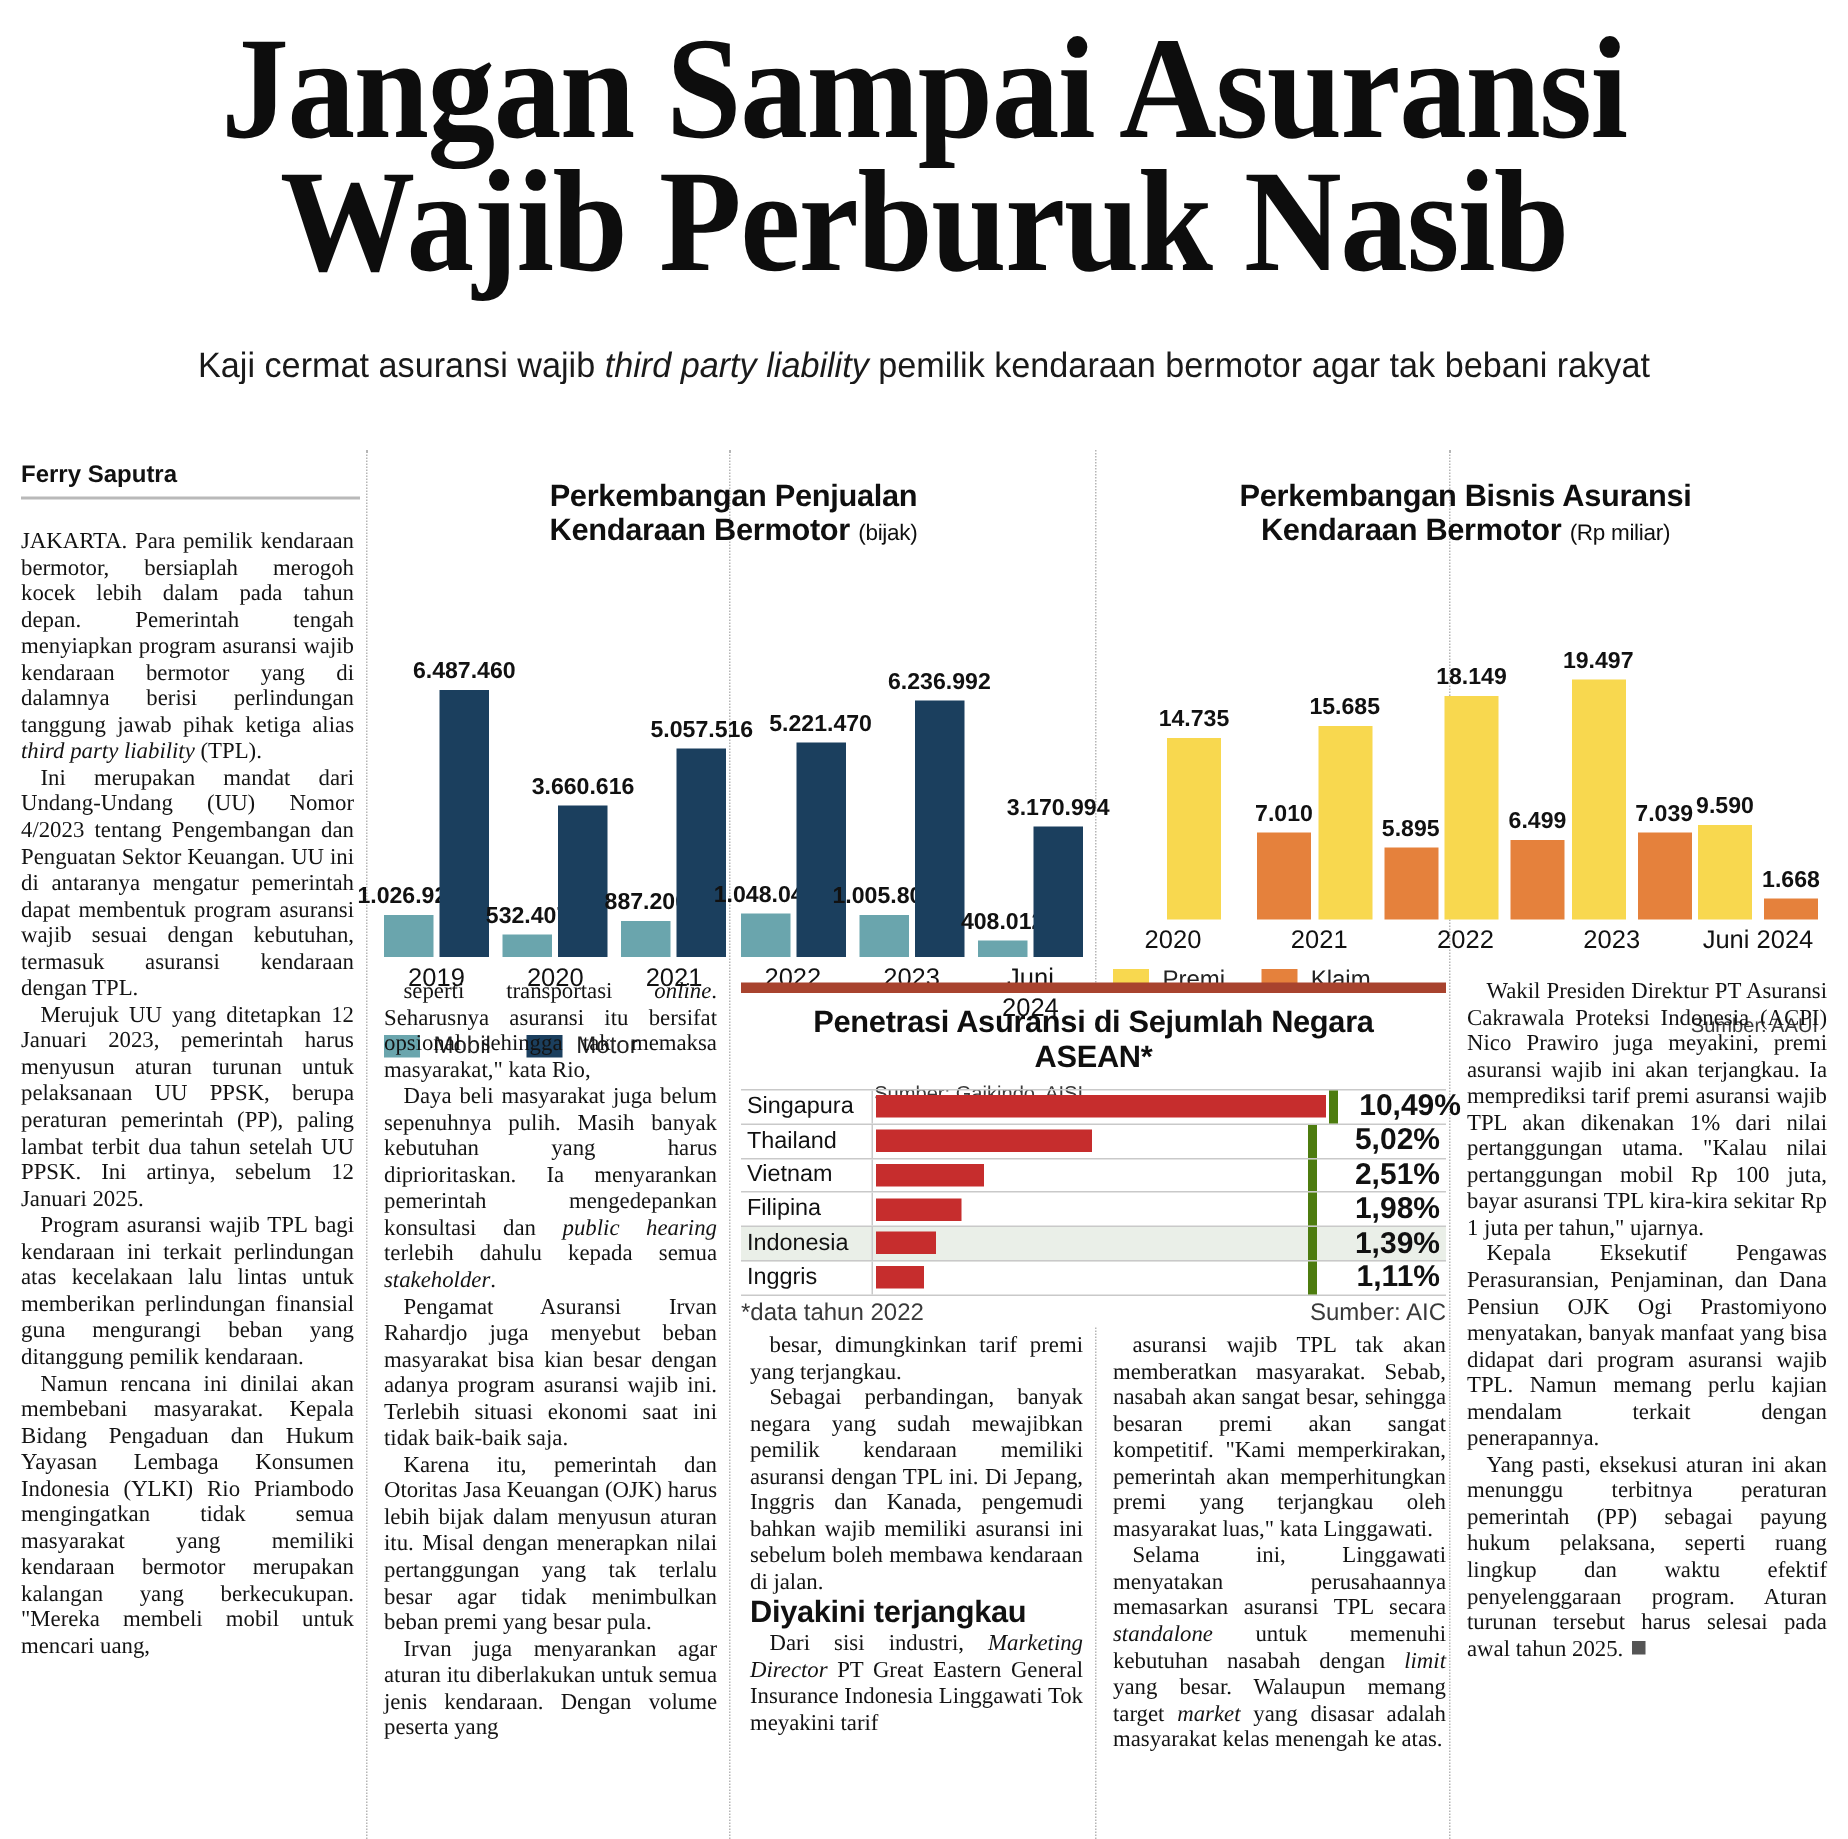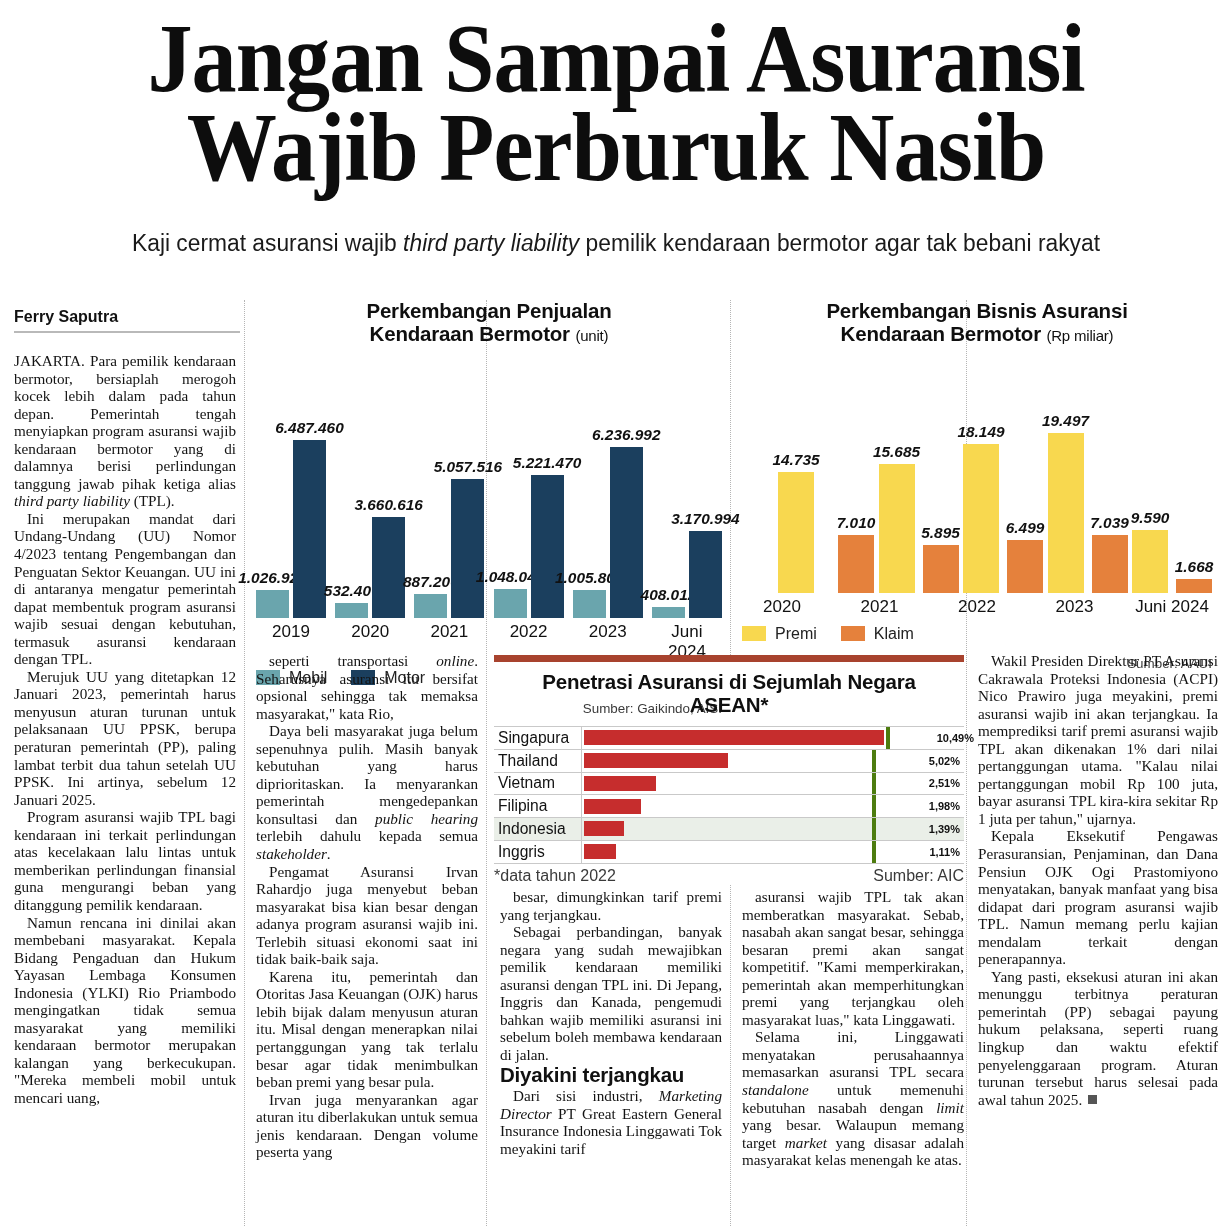--- a/index.html
+++ b/index.html
@@ -77,38 +77,39 @@
 
   
   .chart-title {
     font-family:"Liberation Sans", sans-serif;
     font-weight:700;
     font-size:20.5px;
     line-height:1.12;
     text-align:center;
     color:#0f0f0f;
     letter-spacing:-0.2px;
+    margin-top:20px;
   }
   .chart-title .unit { font-weight:400; font-size:15px; }
   .src {
     font-family:"Liberation Sans", sans-serif;
     font-size:13.4px; color:#3a3a3a;
     text-align:right;
   }
   .legend {
     display:flex; align-items:center; gap:9px;
     font-family:"Liberation Sans", sans-serif; font-size:16px; color:#222;
   }
   .legend .sw { width:24px; height:15px; display:inline-block; }
 
   
   .vchart { position:absolute; }
   .plot { position:relative; width:100%; display:flex; align-items:flex-end; justify-content:space-between; }
   .grp { display:flex; align-items:flex-end; gap:3px; position:relative; }
-  .bar { position:relative;font-style:italic; }
+  .bar { position:relative; }
   .bar .val {
     position:absolute; left:50%; transform:translateX(-50%);
     bottom:100%; margin-bottom:3px;
     font-family:"Liberation Sans", sans-serif;
     font-weight:700; font-size:15.4px; color:#111;
     white-space:nowrap;
   }
   .xaxis { display:flex; justify-content:space-between; margin-top:4px; }
   .xlab {
     font-family:"Liberation Sans", sans-serif;
@@ -126,24 +127,24 @@
     font-size:15.6px; color:#111;
     display:flex; align-items:center;
     padding-left:4px;
     border-right:1px solid #c9c9c9;
   }
   .tbarcell { flex:1; position:relative; display:flex; align-items:center; padding:0 2px; }
   .tbar { height:15px; background:#c62d2d; }
   .tval {
     width:92px; flex:none;
     font-family:"Liberation Sans", sans-serif;
-    font-weight:700; font-size:11px; color:#111;
+    font-weight:700; font-size:20px; color:#111;
     display:flex; align-items:center; justify-content:flex-end;
     padding-right:4px;
-    border-left:4px solid #4d7c0f;
+    border-left:6px solid #4d7c0f;
   }
   .tfoot { display:flex; justify-content:space-between; margin-top:3px; }
   .tnote { font-family:"Liberation Sans", sans-serif; font-size:16px; color:#3a3a3a; }
 </style>
 </head>
 <body>
 
 <div class="stage">
 
   <div class="headline">
@@ -159,21 +160,21 @@
 
   <div class="vsep" style="left:244px; top:300px; height:930px;"></div>
   <div class="vsep" style="left:486px; top:300px; height:930px;"></div>
   <div class="vsep" style="left:730px; top:300px; height:355px;"></div>
   <div class="vsep" style="left:730px; top:885px; height:345px;"></div>
   <div class="vsep" style="left:966px; top:300px; height:930px;"></div>
 
   <div class="vchart" style="left:256px; top:300px; width:466px;">
     <div class="chart-title">
       <div>Perkembangan Penjualan</div>
-      <div><span>Kendaraan Bermotor</span> <span class="unit">(unit)</span></div>
+      <div><span>Kendaraan Bermotor</span> <span class="unit">(bijak)</span></div>
     </div>
     <div class="plot" id="plot-penjualan" style="height:225px; margin-top:47px;">
         <div class="grp" style="gap: 4px;">
           <div class="bar" style="width: 33px; background: rgb(106, 165, 173); height: 28.1762px;">
             <span class="val">1.026.921</span>
           </div>
           <div class="bar" style="width: 33px; background: rgb(27, 63, 94); height: 178px;">
             <span class="val">6.487.460</span>
           </div>
         </div>

